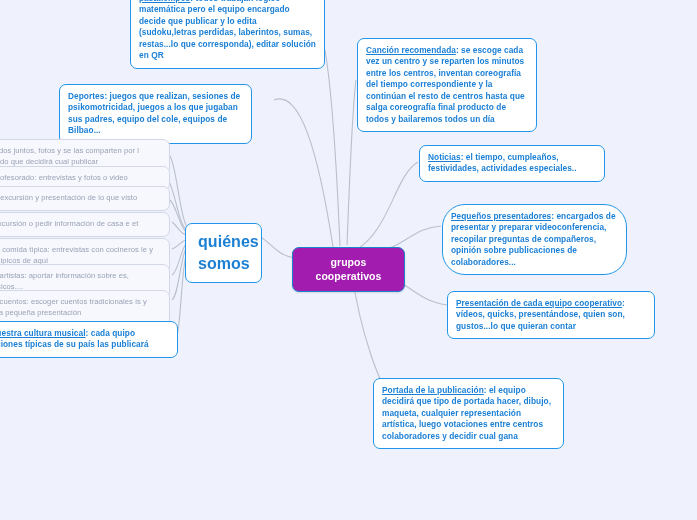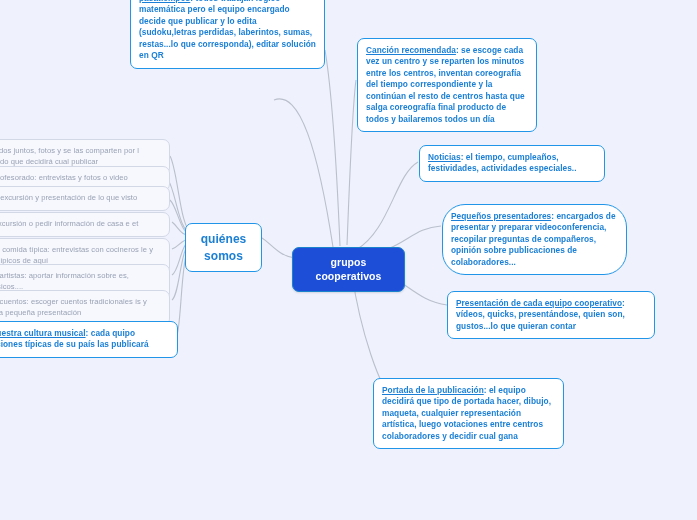--- a/index.html
+++ b/index.html
@@ -33,36 +33,36 @@
     position: absolute;
     box-sizing: border-box;
     border-radius: 7px;
     padding: 6px 8px;
     font-size: 8.3px;
     line-height: 1.38;
     letter-spacing: 0.05px;
   }
   
   .node.root {
-    background: #1d4ed8;
+    background: #a21caf;
     border: 1px solid #1b83cc;
     color: #ffffff;
     font-weight: bold;
     font-size: 10.5px;
     text-align: center;
     padding: 7px 12px;
     box-shadow: 0 1px 2px rgba(0,0,0,0.12);
   }
   
   .node.branch {
     background: #ffffff;
     border: 1.3px solid #2196e8;
     color: #1b7fd4;
     font-weight: bold;
-    font-size: 12px;
+    font-size: 16px;
     text-align: center;
     padding: 7px 12px;
   }
   
   .node.leaf-blue {
     background: #ffffff;
     border: 1.3px solid #2196e8;
     color: #1a7fd6;
     font-weight: bold;
   }
@@ -133,20 +133,23 @@
   </div>
 
   <div class="node leaf-blue" style="left:447px; top:291px; width:208px;">
     <span class="title-u">Presentación de cada equipo cooperativo</span><span>: vídeos, quicks, presentándose, quien son, gustos...lo que quieran contar</span>
   </div>
 
   <div class="node leaf-blue" style="left:349px; top:378px; width:191px;margin-left:24px;">
     <span class="title-u">Portada de la publicación</span><span>: el equipo decidirá que tipo de portada hacer, dibujo, maqueta, cualquier representación artística, luego votaciones entre centros colaboradores y decidir cual gana</span>
   </div>
 
+  <div class="node leaf-blue" style="left:59px; top:84px; width:193px;">
+    <span>Deportes</span><span>: juegos que realizan, sesiones de psikomotricidad, juegos a los que jugaban sus padres, equipo del cole, equipos de Bilbao...</span>
+  </div>
 
   <div class="node leaf-gray" style="left:-62px; top:139px; width:232px; border-top-left-radius:0; border-bottom-left-radius:0;">
     <span>ntación cole: todos juntos, fotos y se las comparten por l equipo encargado que decidirá cual publicar</span>
   </div>
 
   <div class="node leaf-gray" style="left:-62px; top:166px; width:232px; border-top-left-radius:0; border-bottom-left-radius:0;">
     <span>presentación profesorado: entrevistas y fotos o video</span>
   </div>
 
   <div class="node leaf-gray" style="left:-62px; top:186px; width:232px; border-top-left-radius:0; border-bottom-left-radius:0;">

